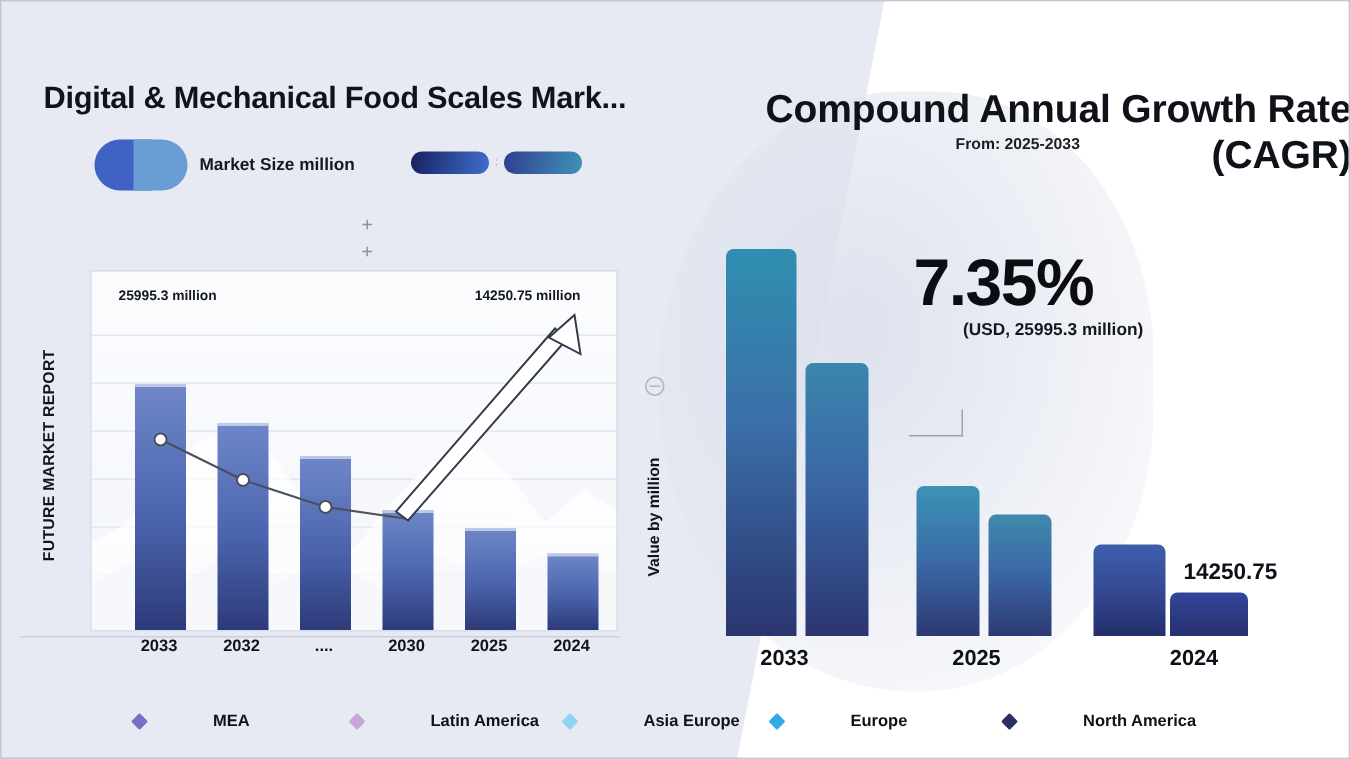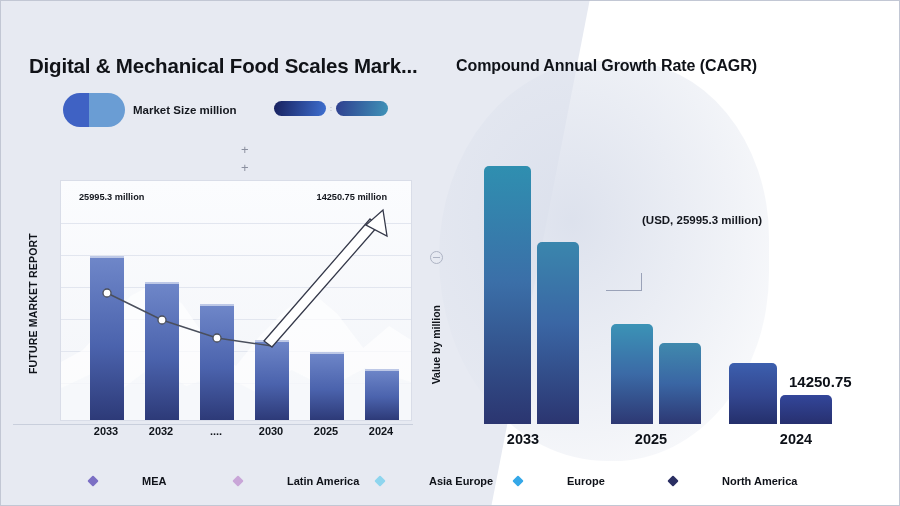--- a/index.html
+++ b/index.html
@@ -106,22 +106,22 @@
   .minus-icon::before {
     content:""; position:absolute; left:2px; top:5px; width:7px; height:1px; background:#aeb4c4;
   }
   .ghost-icon { position: absolute; border: 1px solid #dfe3ec; }
   .ghost-1 { left: 268px; top: 345px; width: 10px; height: 12px; }
   .ghost-2 { left: 320px; top: 367px; width: 9px; height: 9px; }
 
   
   .right-panel { position: absolute; left: 455px; top: 0; width: 445px; height: 506px; z-index: 2; }
   .cagr-title {
-    position: absolute; left: 0; top: 56px; width: 445px; text-align: left;
-    font-size: 16px; font-weight: bold; color: #0f1218; letter-spacing: -0.1px;
+    position: absolute; left: 0; top: 56px; width: 445px; text-align: right;
+    font-size: 26px; font-weight: bold; color: #0f1218; letter-spacing: -0.1px;
   }
   .cagr-sub {
     position: absolute; left: 0; top: 89px; width: 445px; text-align: center;
     font-size: 10.5px; font-weight: bold; color: #1a1d25;
   }
   .cagr-value {
     position: absolute; left: 153px; top: 163px;
     font-size: 44px; font-weight: bold; color: #0b0d12; letter-spacing: -1px;
   }
   .cagr-unit {
@@ -224,20 +224,22 @@
       <span style="left:101px;">2032</span>
       <span style="left:156px;">....</span>
       <span style="left:211px;">2030</span>
       <span style="left:266px;">2025</span>
       <span style="left:321px;">2024</span>
     </div>
   </div>
 
   <div class="right-panel">
     <div class="cagr-title">Compound Annual Growth Rate (CAGR)</div>
+    <div class="cagr-sub">From: 2025-2033</div>
+    <div class="cagr-value">7.35%</div>
     <div class="cagr-unit">(USD, 25995.3 million)</div>
   </div>
 
   <div style="position:absolute;left:0;top:0;width:900px;height:506px;z-index:2;pointer-events:none;">
     <div class="rbar" style="left:483px;top:165px;width:47px;height:258px;background:linear-gradient(180deg,#2f8fb0 0%,#3b6fa8 45%,#2b3570 100%);"></div>
     <div class="rbar" style="left:536px;top:241px;width:42px;height:182px;background:linear-gradient(180deg,#3a86ad 0%,#3a66a4 45%,#2b3570 100%);"></div>
 
     <div class="rbar" style="left:610px;top:323px;width:42px;height:100px;background:linear-gradient(180deg,#3b93b6 0%,#3b6aa6 50%,#2d3873 100%);"></div>
     <div class="rbar" style="left:658px;top:342px;width:42px;height:81px;background:linear-gradient(180deg,#4089ad 0%,#3a66a4 50%,#2d3873 100%);"></div>
 

